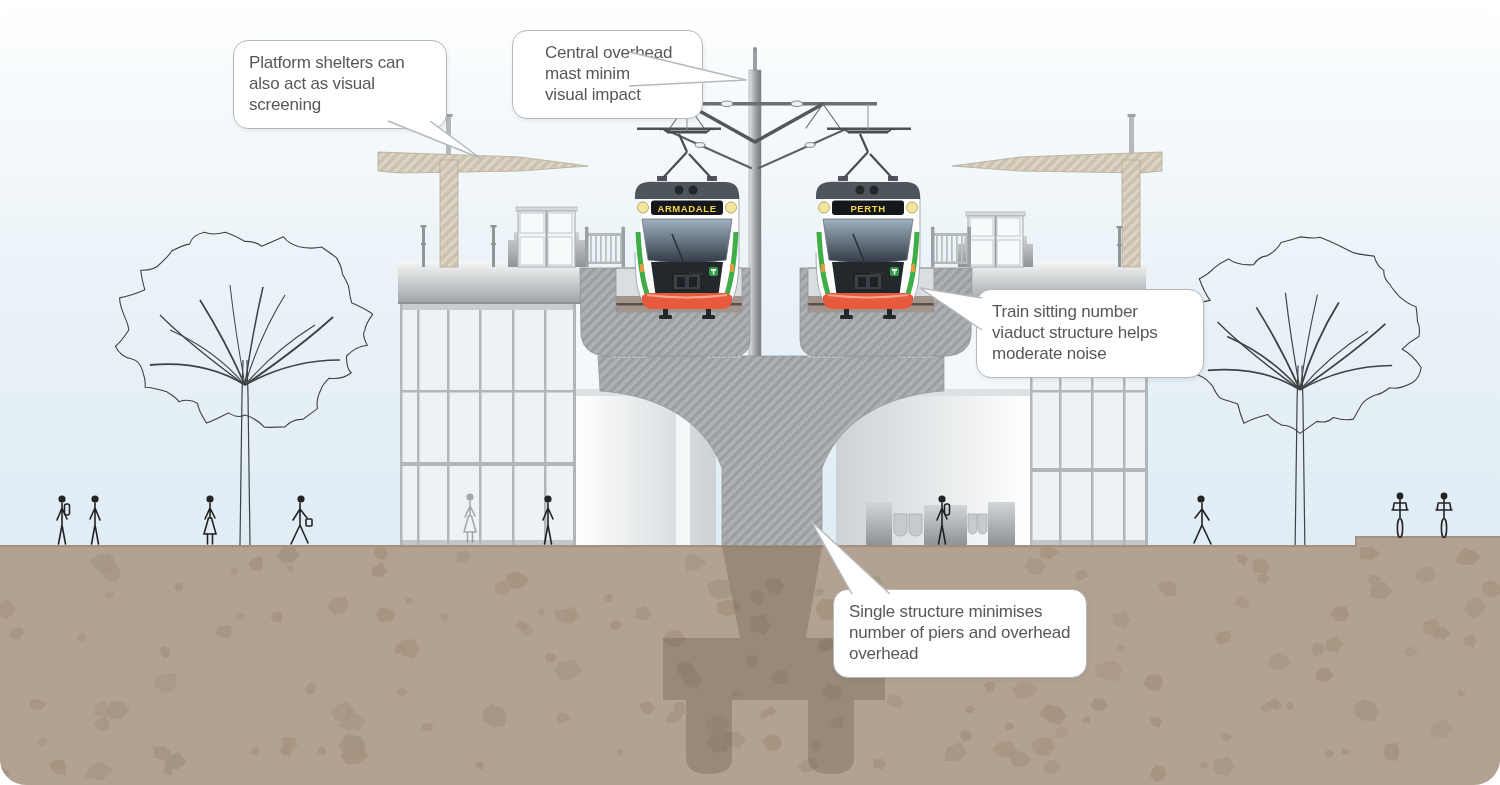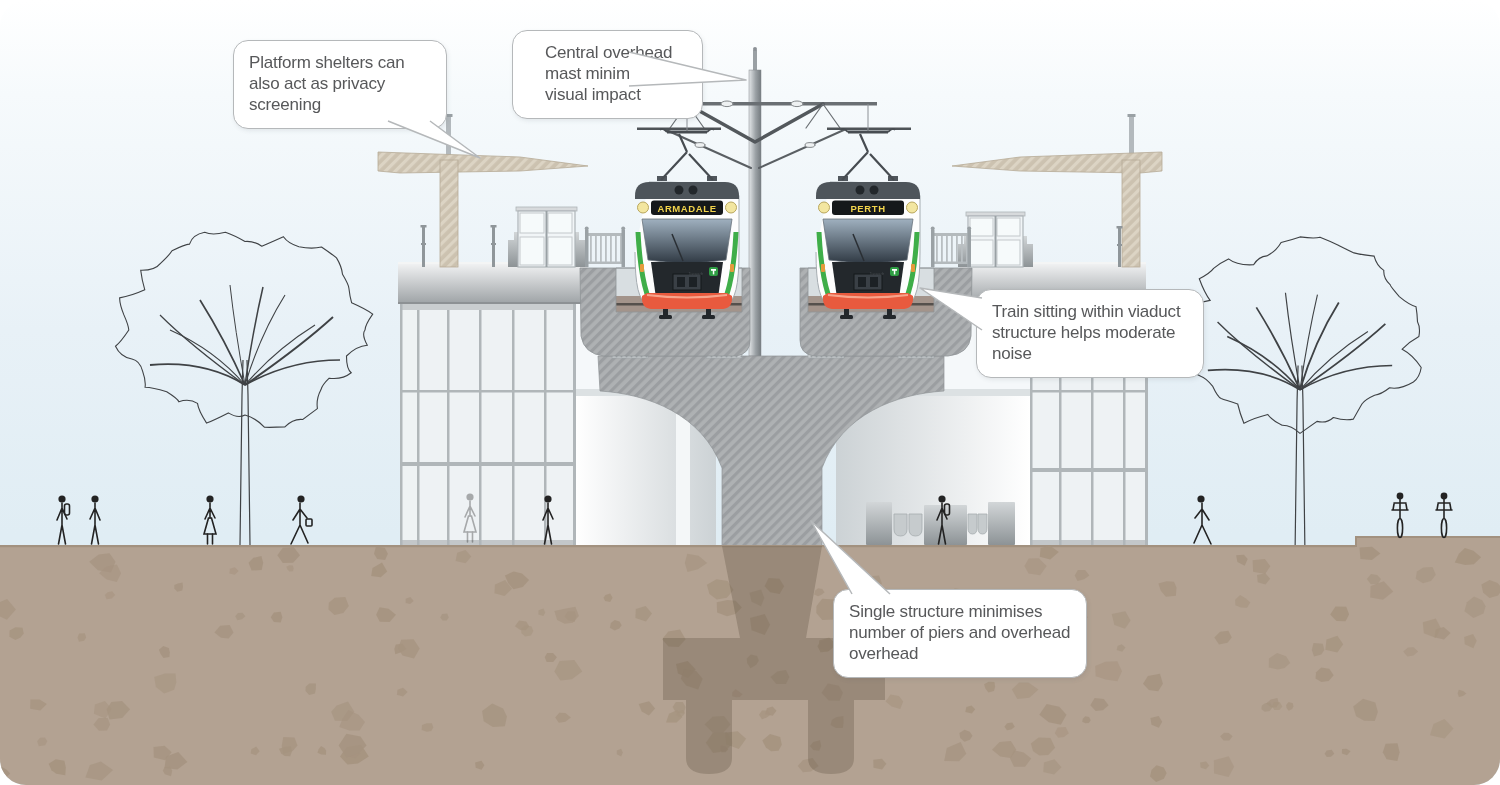--- a/index.html
+++ b/index.html
@@ -539,27 +539,27 @@
         </g>
         <g transform="translate(1444,537)" stroke="#232323" stroke-width="1.6" fill="none" stroke-linecap="round" opacity="1">
           <circle cx="0" cy="-41" r="3.4" fill="#232323" stroke="none"></circle>
           <ellipse cx="0" cy="-9" rx="2.6" ry="9.5"></ellipse>
           <path d="M0,-19 L0,-30 M-8,-27 L8,-27 M-6,-33 L-7,-27 M6,-33 L7,-27 M0,-30 L0,-38 M-6,-34 L6,-34"></path>
         </g>
       </g>
 </svg>
 
 <div class="callout" style="left:233px;top:40px;width:182px;">
-  <span>Platform shelters can also act as privacy screening</span>
+  <span>Platform shelters can also act as visual screening</span>
 </div>
 <div class="callout" style="left:512px;top:30px;width:142px;padding-left:32px;">
   <span>Central overhead mast minimises visual impact</span>
 </div>
 <div class="callout" style="left:976px;top:289px;width:196px;">
-  <span>Train sitting within viaduct structure helps moderate noise</span>
+  <span>Train sitting number viaduct structure helps moderate noise</span>
 </div>
 <div class="callout" style="left:833px;top:589px;width:222px;">
   <span>Single structure minimises number of piers and overhead overhead</span>
 </div>
 
 <svg id="pointers" width="1500" height="785" viewBox="0 0 1500 785">
   <path d="M388,121 L480,158 L430,121" fill="#ffffff" stroke="#b5b8ba" stroke-width="1.5" stroke-linejoin="round"></path>
   <path d="M629,52 L746,80 L629,86" fill="#ffffff" stroke="#b5b8ba" stroke-width="1.5" stroke-linejoin="round"></path>
   <path d="M982,298 L920,288 L982,330" fill="#ffffff" stroke="#b5b8ba" stroke-width="1.5" stroke-linejoin="round"></path>
   <path d="M852,594 L811,521 L890,594" fill="#ffffff" stroke="#b5b8ba" stroke-width="1.5" stroke-linejoin="round"></path>

